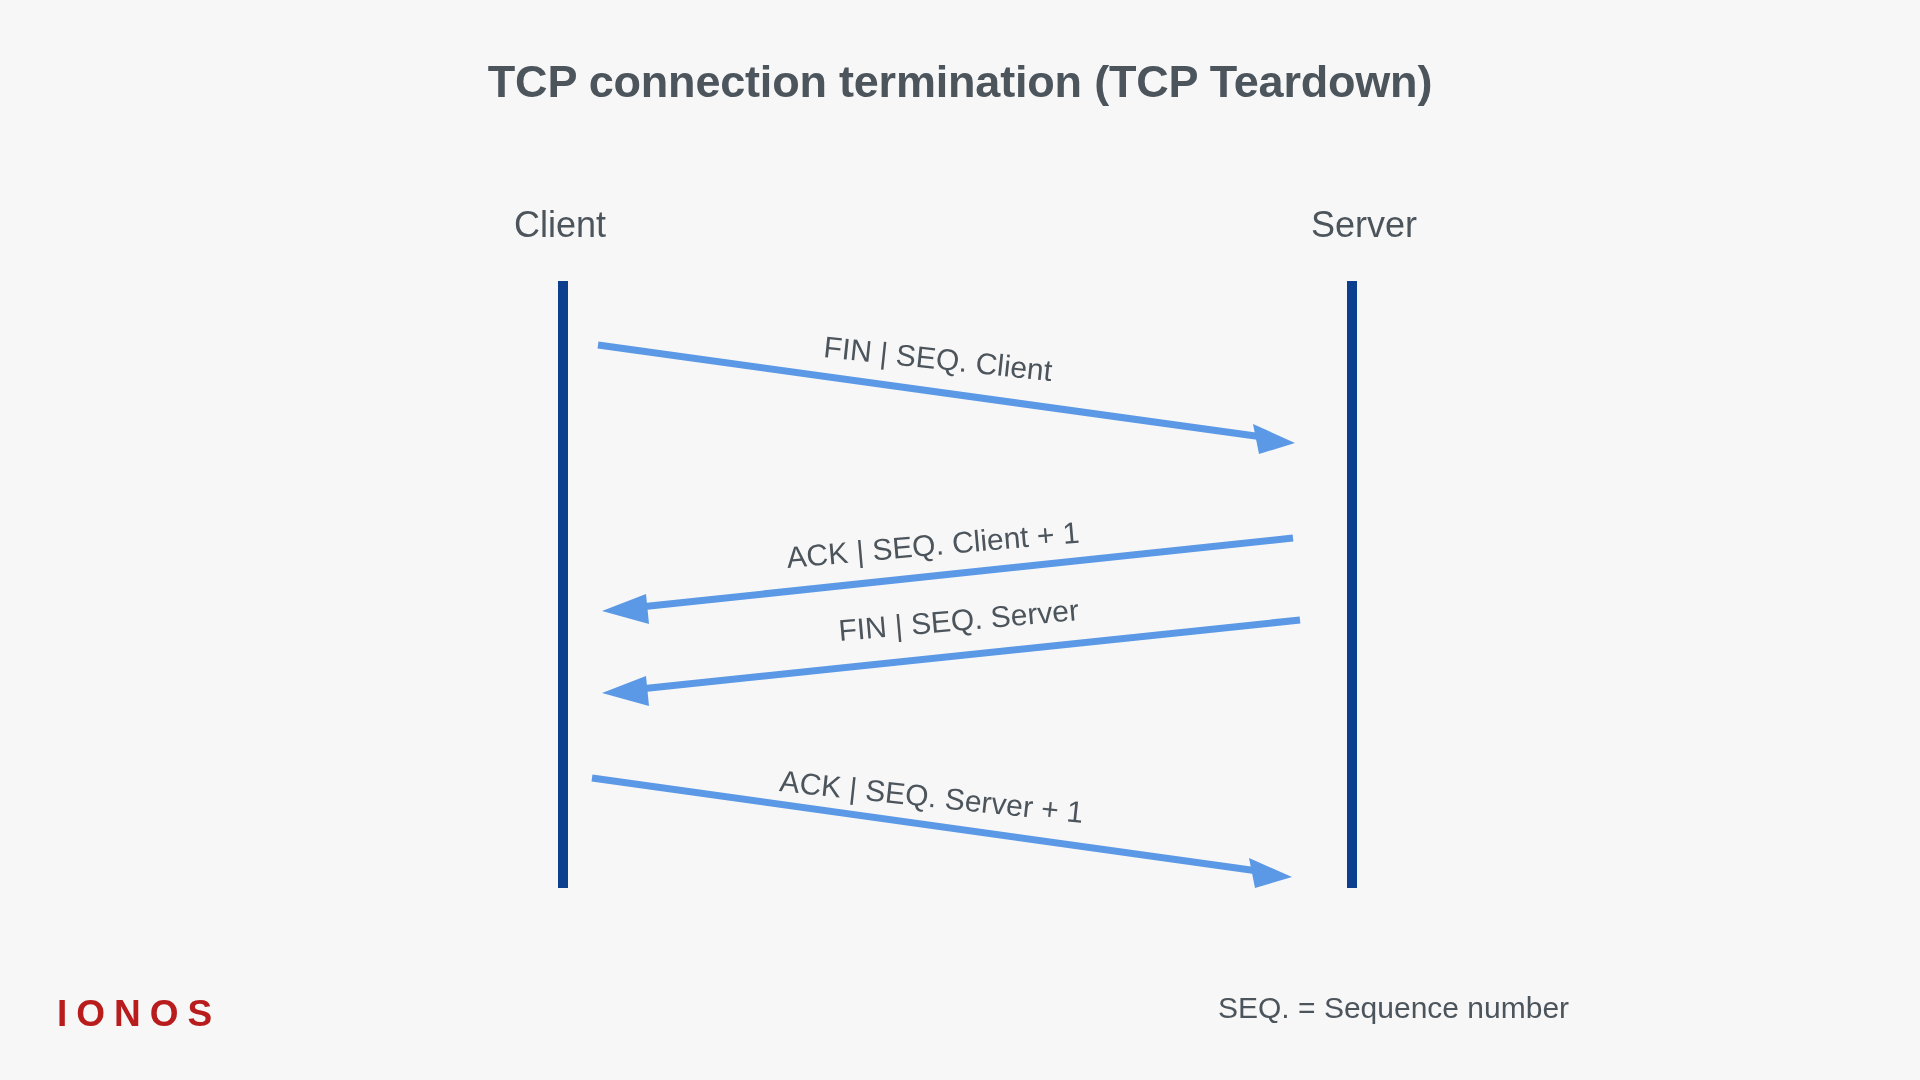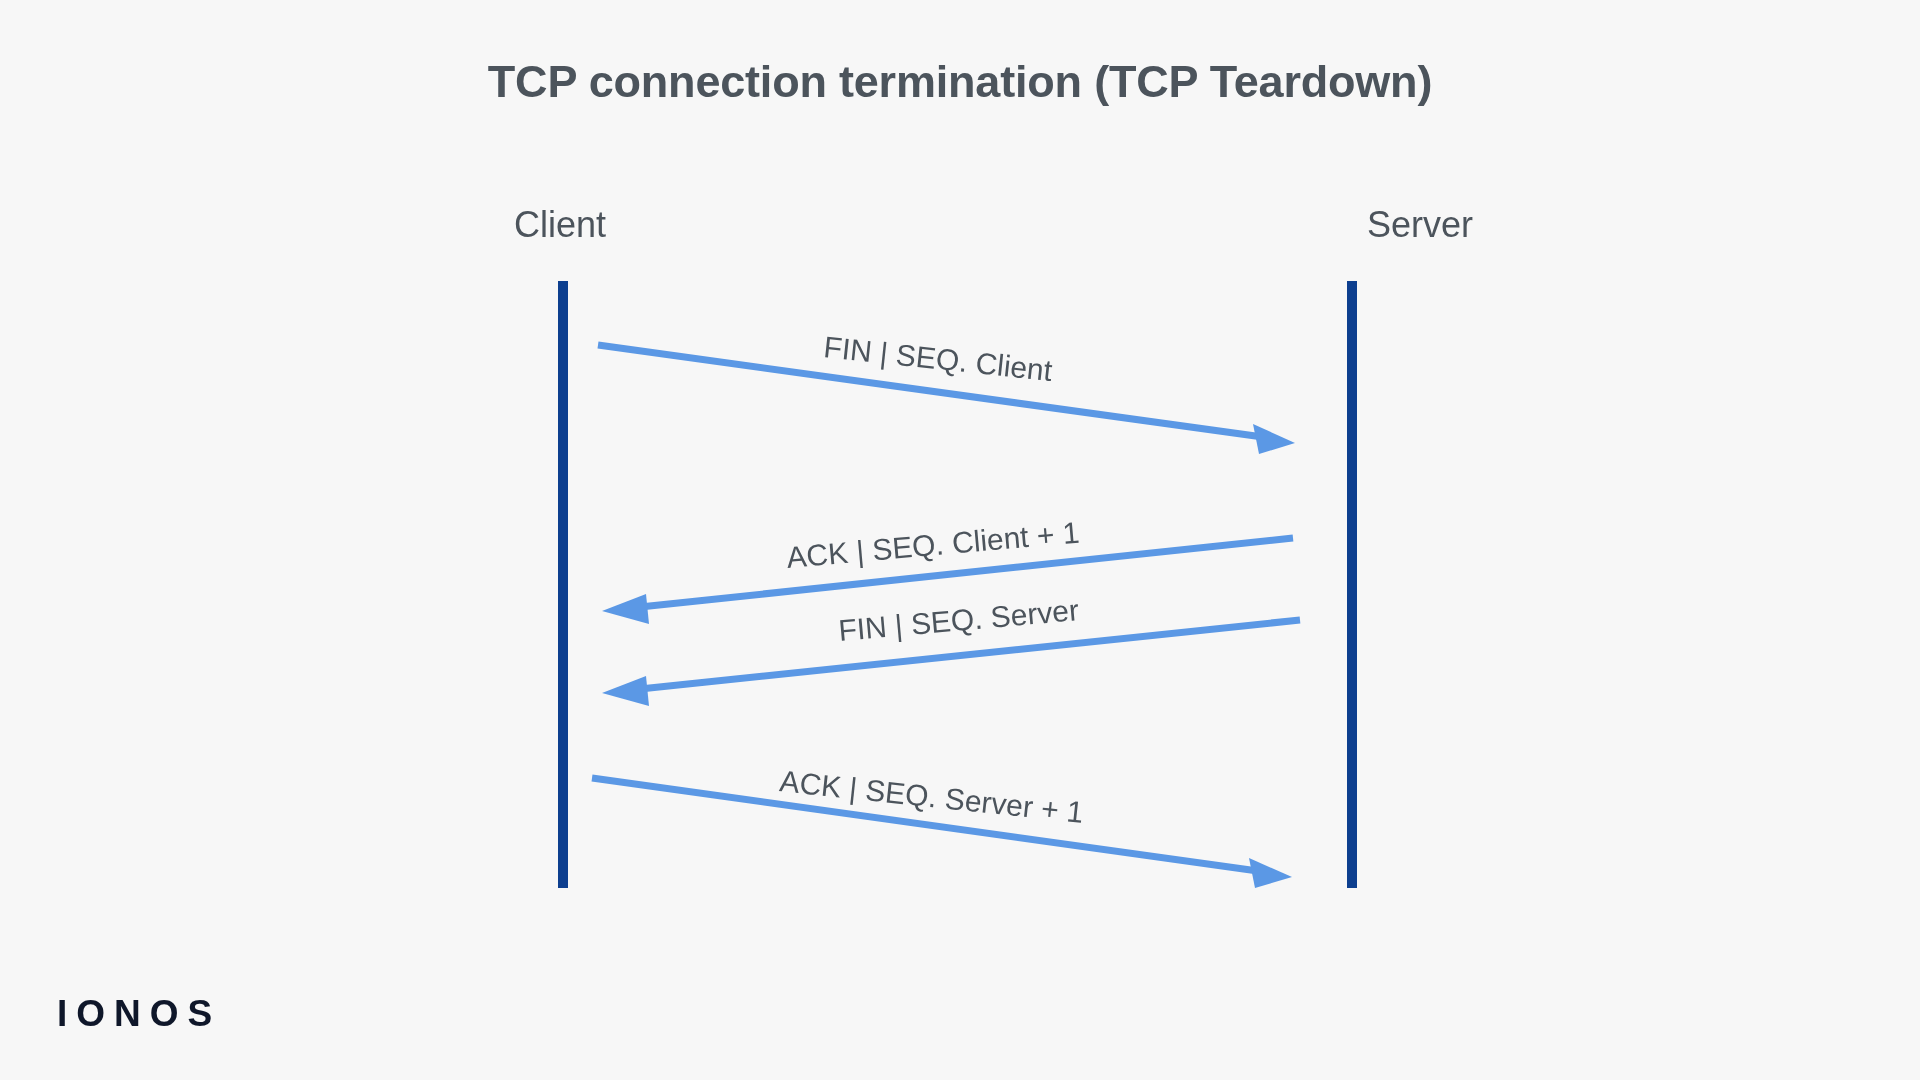--- a/index.html
+++ b/index.html
@@ -40,21 +40,21 @@
   .participant-label {
     position: absolute;
     font-size: 36px;
     font-weight: 300;
     color: #4c545c;
     text-align: center;
     white-space: pre;
     transform: translateX(-50%);
   }
   #participant-client { left: 560px; top: 204px; }
-  #participant-server { left: 1420px; top: 204px; }
+  #participant-server { left: 1364px; top: 204px; }
 
   
   .lifeline {
     position: absolute;
     width: 10px;
     background: #0d3f8f;
     transform: translateX(-50%);
   }
   #lifeline-client { left: 563px; top: 281px; height: 607px; }
   #lifeline-server { left: 1352px; top: 281px; height: 607px; }
@@ -92,21 +92,21 @@
     color: #4c545c;
     white-space: pre;
   }
 
   .brand-logo {
     position: absolute;
     left: 57px;
     top: 993px;
     font-size: 37px;
     font-weight: bold;
-    color: #0f172a;
+    color: #b91c1c;
     letter-spacing: 9px;
     white-space: pre;
   }
 </style>
 </head>
 <body>
 
 <div id="stage">
 
   <div class="diagram-title">TCP connection termination (TCP Teardown)</div>
@@ -138,16 +138,17 @@
       <line x1="592" y1="778" x2="1265" y2="872" stroke="#5b98e5" stroke-width="7" stroke-linecap="butt"></line>
       <polygon points="1292,877 1249,858 1255,888" fill="#5b98e5"></polygon>
     </g>
   </svg>
 
   <div class="message-label" id="message-label-0">FIN | SEQ. Client</div>
   <div class="message-label" id="message-label-1">ACK | SEQ. Client + 1</div>
   <div class="message-label" id="message-label-2">FIN | SEQ. Server</div>
   <div class="message-label" id="message-label-3">ACK | SEQ. Server + 1</div>
 
+  <div class="legend-note">SEQ. = Sequence number</div>
 
   <div class="brand-logo">IONOS</div>
 
 </div>
 
 </body></html>

